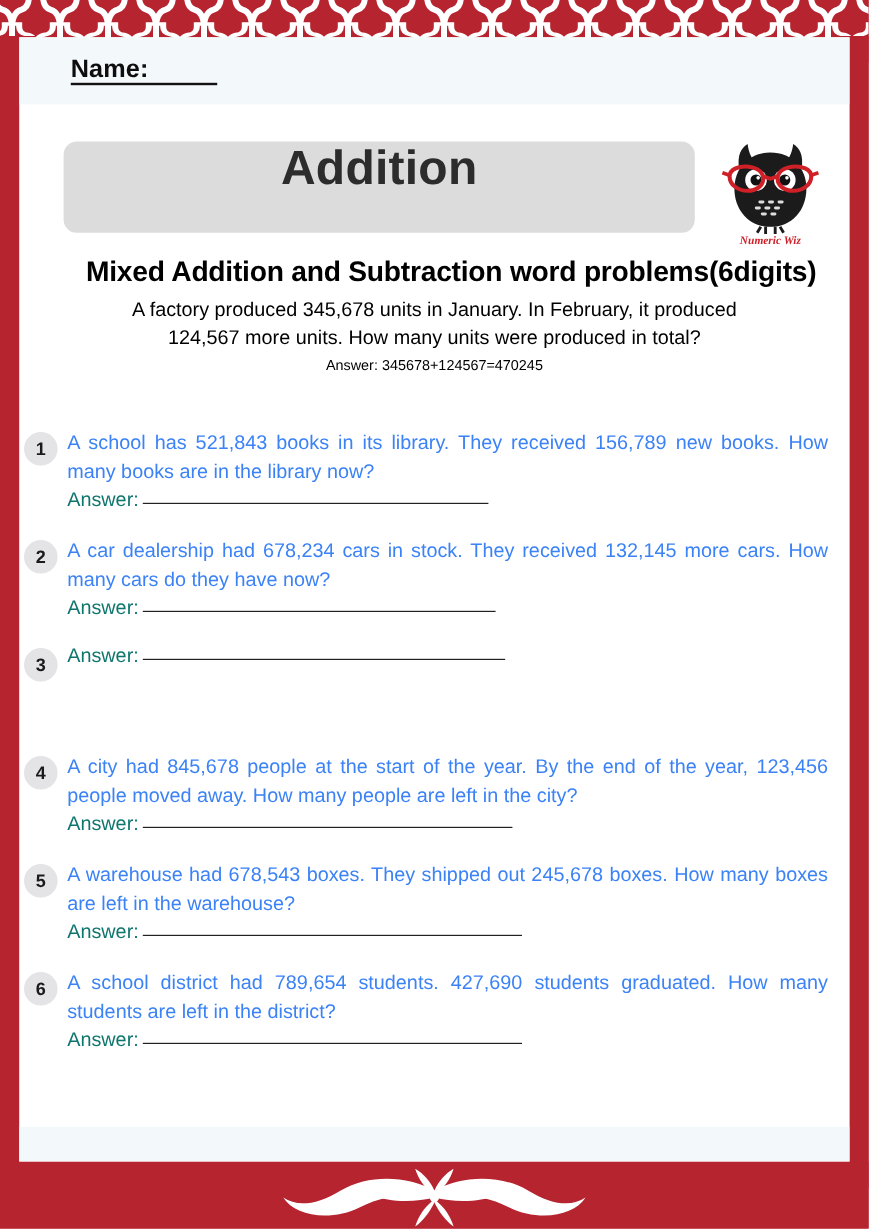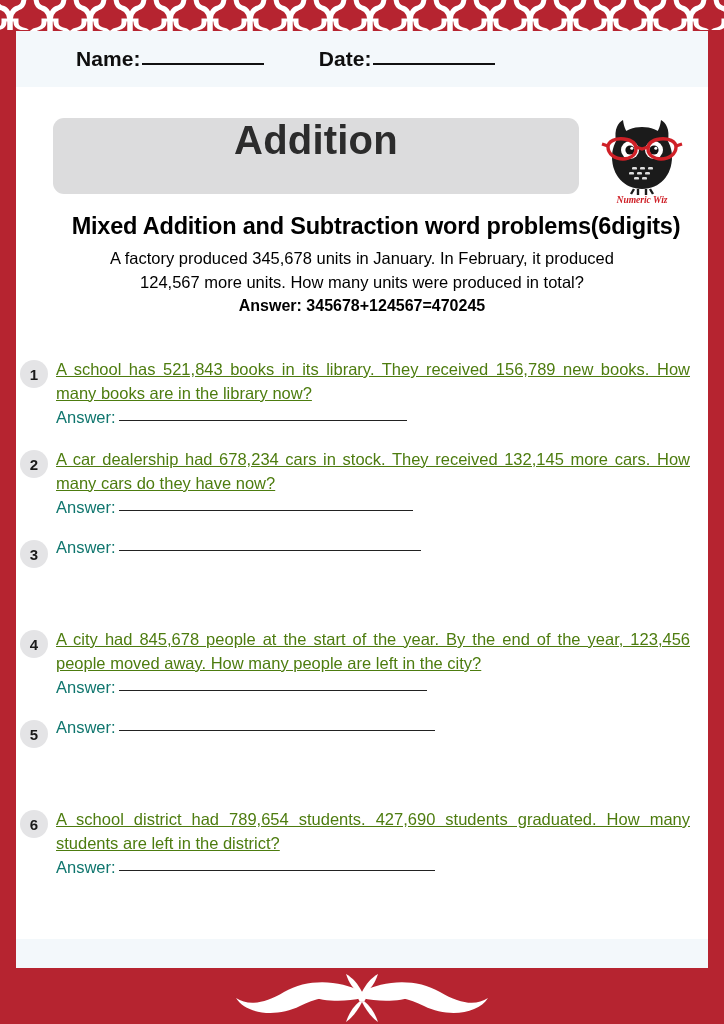--- a/index.html
+++ b/index.html
@@ -83,21 +83,21 @@
     align-items: center;
   }
   .nd-field {
     display: flex;
     align-items: baseline;
     font-size: 21px;
     font-weight: bold;
     color: #0e0e0e;
     letter-spacing: 0.1px;
   }
-  .nd-name { margin-left: 60px; }
+  .nd-name { margin-left: 42px; flex-direction: column; }
   .nd-date { margin-left: 55px; }
   .nd-rule {
     display: inline-block;
     border-bottom: 2.5px solid #111;
     width: 122px;
     margin-left: 1px;
     position: relative;
     top: -1px;
   }
 
@@ -155,22 +155,22 @@
   }
   .h-sub {
     margin-top: 7px;
     font-size: 16.5px;
     font-weight: normal;
     line-height: 1.45;
     padding: 0 38px;
   }
   .h-answer {
     margin-top: 2px;
-    font-size: 16px;
-    font-weight: bold;
+    font-size: 12px;
+    font-weight: normal;
   }
 
   
   .problems {
     position: absolute;
     left: 0;
     top: 327px;
     width: 692px;
   }
   .problem {
@@ -191,24 +191,23 @@
     color: #1a1a1a;
     font-size: 15px;
     font-weight: bold;
     display: flex;
     align-items: center;
     justify-content: center;
   }
   .p-text {
     font-size: 16.5px;
     line-height: 1.45;
-    color: #4d7c0f;
+    color: #3b82f6;
     text-align: justify;
     text-justify: inter-word;
-    text-decoration: underline;
   }
   .p-answer {
     margin-top: 2px;
     font-size: 16.5px;
     color: #0f766e;
     display: flex;
     align-items: baseline;
   }
   .p-rule {
     display: inline-block;
@@ -306,24 +305,20 @@
     </svg>
   </div>
 
   <div class="sheet">
 
     <div class="namedate">
       <div class="nd-field nd-name">
         <span>Name:</span>
         <span class="nd-rule"></span>
       </div>
-      <div class="nd-field nd-date">
-        <span>Date:</span>
-        <span class="nd-rule"></span>
-      </div>
     </div>
 
     <div class="title-row">
       <div class="title-box">
         <span class="title-text">Addition</span>
       </div>
 
       <div class="logo">
         <svg width="92" height="88" viewBox="0 0 92 88">
 
@@ -407,20 +402,21 @@
         <div class="badge">4</div>
         <div class="p-text">A city had 845,678 people at the start of the year. By the end of the year, 123,456 people moved away. How many people are left in the city?</div>
         <div class="p-answer">
           <span>Answer:</span>
           <span class="p-rule" style="width:308px"></span>
         </div>
       </div>
 
       <div class="problem">
         <div class="badge">5</div>
+        <div class="p-text">A warehouse had 678,543 boxes. They shipped out 245,678 boxes. How many boxes are left in the warehouse?</div>
         <div class="p-answer">
           <span>Answer:</span>
           <span class="p-rule" style="width:316px"></span>
         </div>
       </div>
 
       <div class="problem">
         <div class="badge">6</div>
         <div class="p-text">A school district had 789,654 students. 427,690 students graduated. How many students are left in the district?</div>
         <div class="p-answer">

